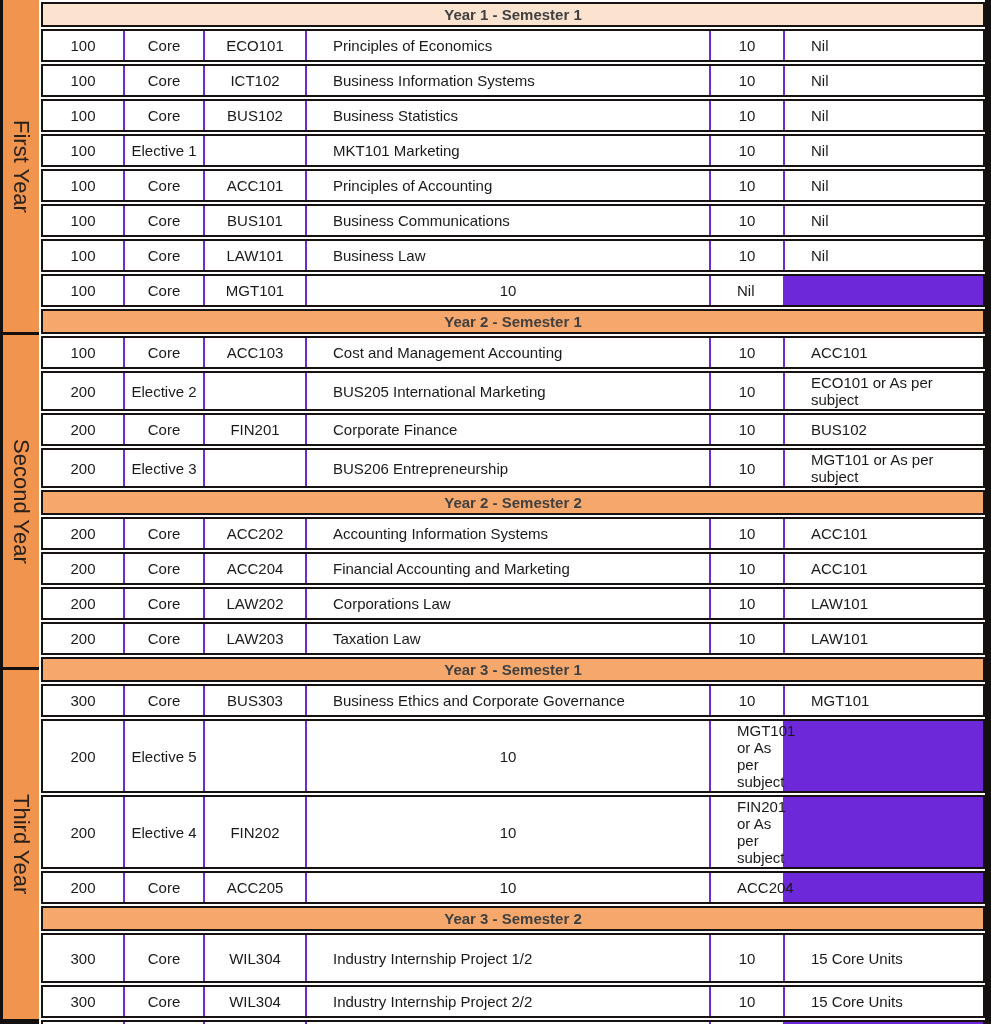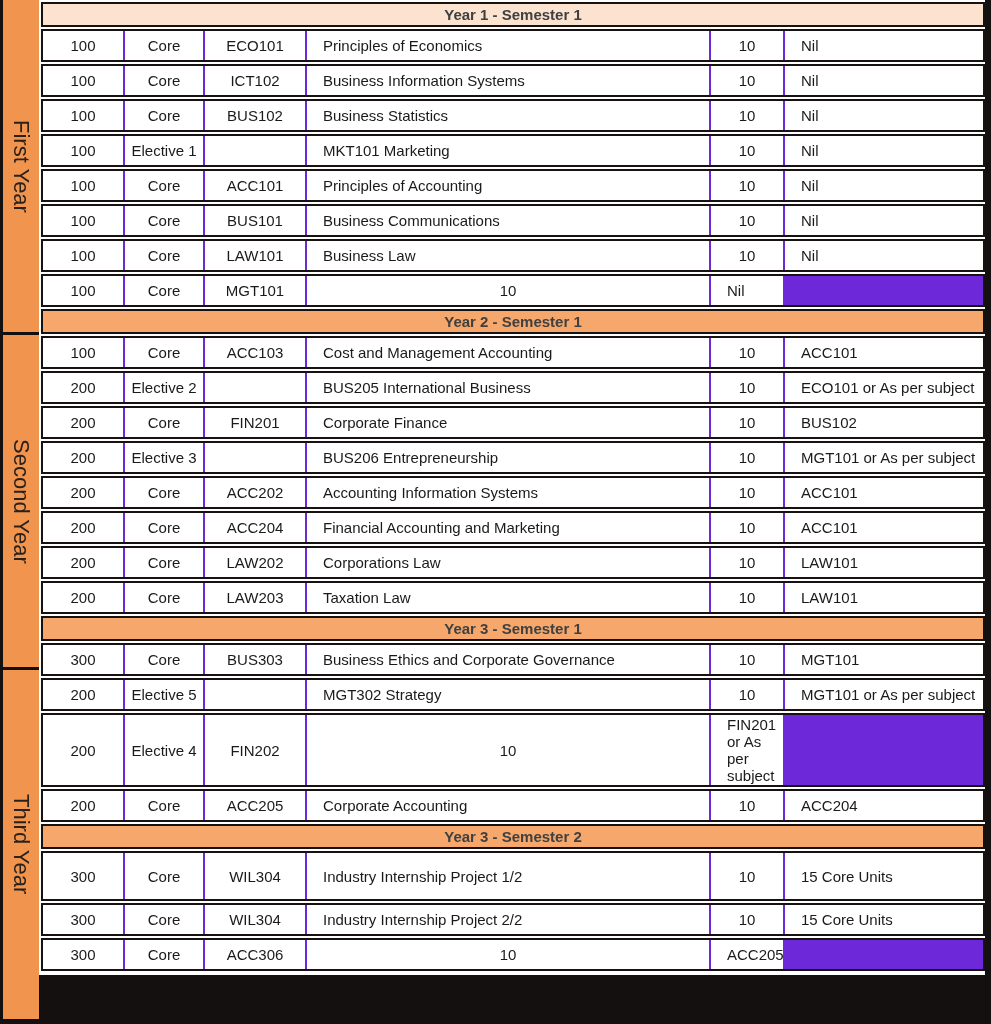--- a/index.html
+++ b/index.html
@@ -35,21 +35,21 @@
   .sem-header.orange { background:#F5A76C; }
   .row {
     display:grid; grid-template-columns:80px 78px 100px 1fr 72px 198px;
     gap:2px; background:#6d28d9; border:2px solid #171111; margin-bottom:2px;
   }
   .row .cell {
     background:#fff; display:flex; align-items:center; justify-content:center;
     font-size:15px; color:#1A1A1A; min-height:29px; padding:1px 2px; box-sizing:border-box;
   }
   .row.tall .cell { min-height:46px; }
-  .row .cell.left { justify-content:flex-start; padding-left:16px; }
+  .row .cell.left { justify-content:flex-start; padding-left:26px; }
 </style>
 </head>
 <body>
 
 <div class="page">
   <div class="body-row">
     <div class="sidebar" id="sidebar">
         <div class="side-section" style="height: 332px;">
           <span class="side-label">First Year</span>
         </div>
@@ -134,40 +134,41 @@
             <div class="cell">Core</div>
             <div class="cell">ACC103</div>
             <div class="cell left">Cost and Management Accounting</div>
             <div class="cell">10</div>
             <div class="cell left">ACC101</div>
           </div>
           <div class="row">
             <div class="cell">200</div>
             <div class="cell">Elective 2</div>
             <div class="cell"></div>
-            <div class="cell left">BUS205 International Business</div>
+            <div class="cell left">BUS205 International Marketing</div>
             <div class="cell">10</div>
             <div class="cell left">ECO101 or As per subject</div>
           </div>
           <div class="row">
             <div class="cell">200</div>
             <div class="cell">Core</div>
             <div class="cell">FIN201</div>
             <div class="cell left">Corporate Finance</div>
             <div class="cell">10</div>
             <div class="cell left">BUS102</div>
           </div>
           <div class="row">
             <div class="cell">200</div>
             <div class="cell">Elective 3</div>
             <div class="cell"></div>
             <div class="cell left">BUS206 Entrepreneurship</div>
             <div class="cell">10</div>
             <div class="cell left">MGT101 or As per subject</div>
           </div>
+          <div class="sem-header orange">Year 2 - Semester 2</div>
           <div class="row">
             <div class="cell">200</div>
             <div class="cell">Core</div>
             <div class="cell">ACC202</div>
             <div class="cell left">Accounting Information Systems</div>
             <div class="cell">10</div>
             <div class="cell left">ACC101</div>
           </div>
           <div class="row">
             <div class="cell">200</div>
@@ -201,36 +202,34 @@
             <div class="cell">Core</div>
             <div class="cell">BUS303</div>
             <div class="cell left">Business Ethics and Corporate Governance</div>
             <div class="cell">10</div>
             <div class="cell left">MGT101</div>
           </div>
           <div class="row">
             <div class="cell">200</div>
             <div class="cell">Elective 5</div>
             <div class="cell"></div>
-            <div class="cell left">MGT302 Strategy</div>
             <div class="cell">10</div>
             <div class="cell left">MGT101 or As per subject</div>
           </div>
           <div class="row">
             <div class="cell">200</div>
             <div class="cell">Elective 4</div>
             <div class="cell">FIN202</div>
             <div class="cell">10</div>
             <div class="cell left">FIN201  or As per subject</div>
           </div>
           <div class="row">
             <div class="cell">200</div>
             <div class="cell">Core</div>
             <div class="cell">ACC205</div>
-            <div class="cell left">Corporate Accounting</div>
             <div class="cell">10</div>
             <div class="cell left">ACC204</div>
           </div>
           <div class="sem-header orange">Year 3 - Semester 2</div>
           <div class="row tall">
             <div class="cell">300</div>
             <div class="cell">Core</div>
             <div class="cell">WIL304</div>
             <div class="cell left">Industry Internship Project 1/2</div>
             <div class="cell">10</div>

